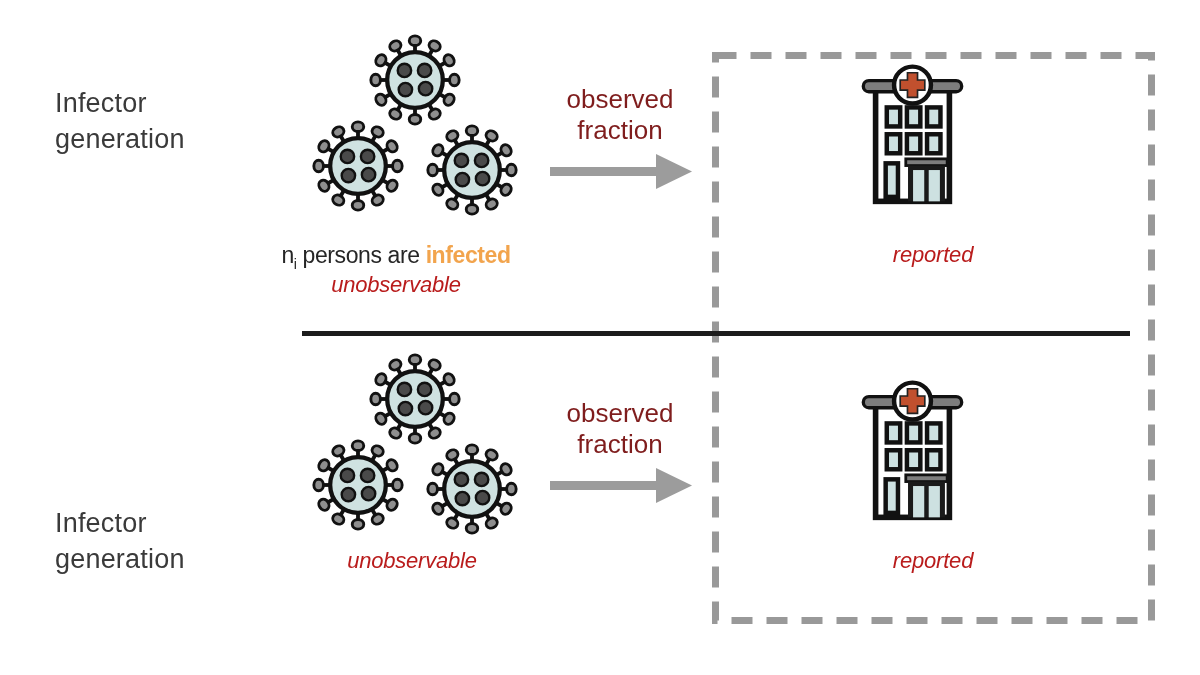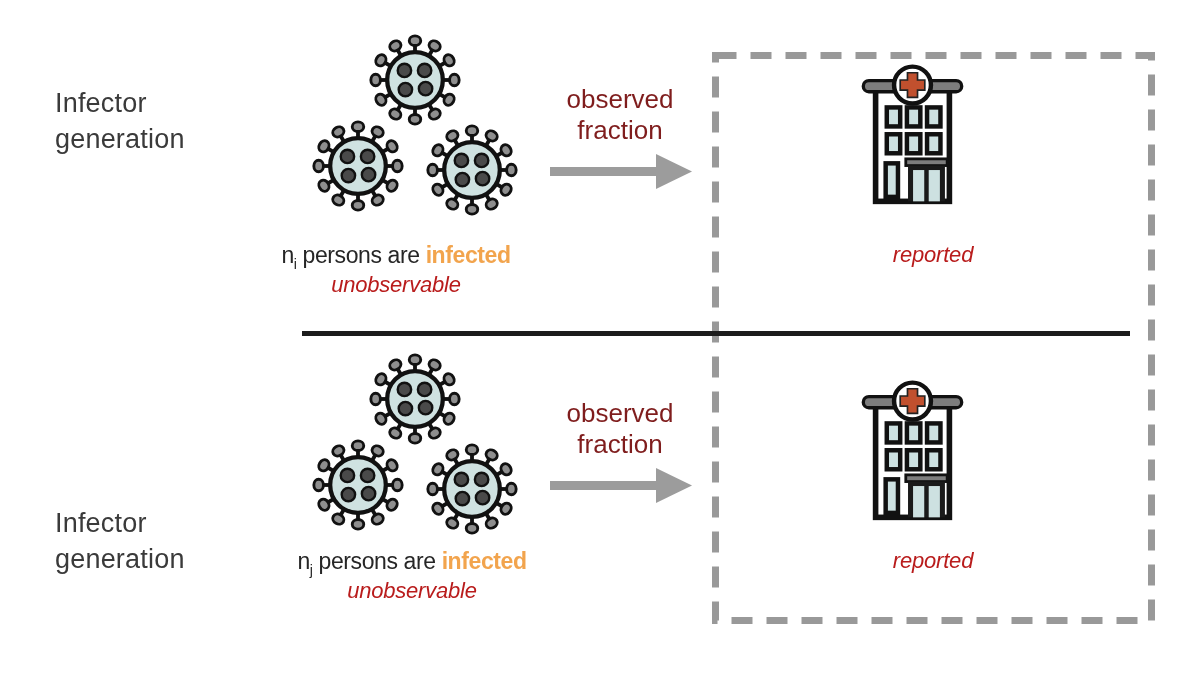--- a/index.html
+++ b/index.html
@@ -124,19 +124,18 @@
     <rect x="2" y="15" width="108" height="9" style="fill:var(--arrow-gray)"></rect>
     <polygon points="108,2 144,19.5 108,37" style="fill:var(--arrow-gray)"></polygon>
   </svg>
 </div>
 
 <svg class="abs" style="left:851px;top:374px" width="123" height="157" viewBox="0 0 110 140">
   <use href="#hospital"></use>
 </svg>
 
 <div class="abs caption" style="left:252px;top:548px;width:320px">
-  <div class="caption-main"><span>n</span><sub>j</sub><span> persons are </span><span class="hl-orange">infected</span></div>
   <div class="caption-note">unobservable</div>
 </div>
 
 <div class="abs caption" style="left:718px;top:548px;width:430px">
   <div class="caption-note">reported</div>
 </div>
 
 </body></html>

